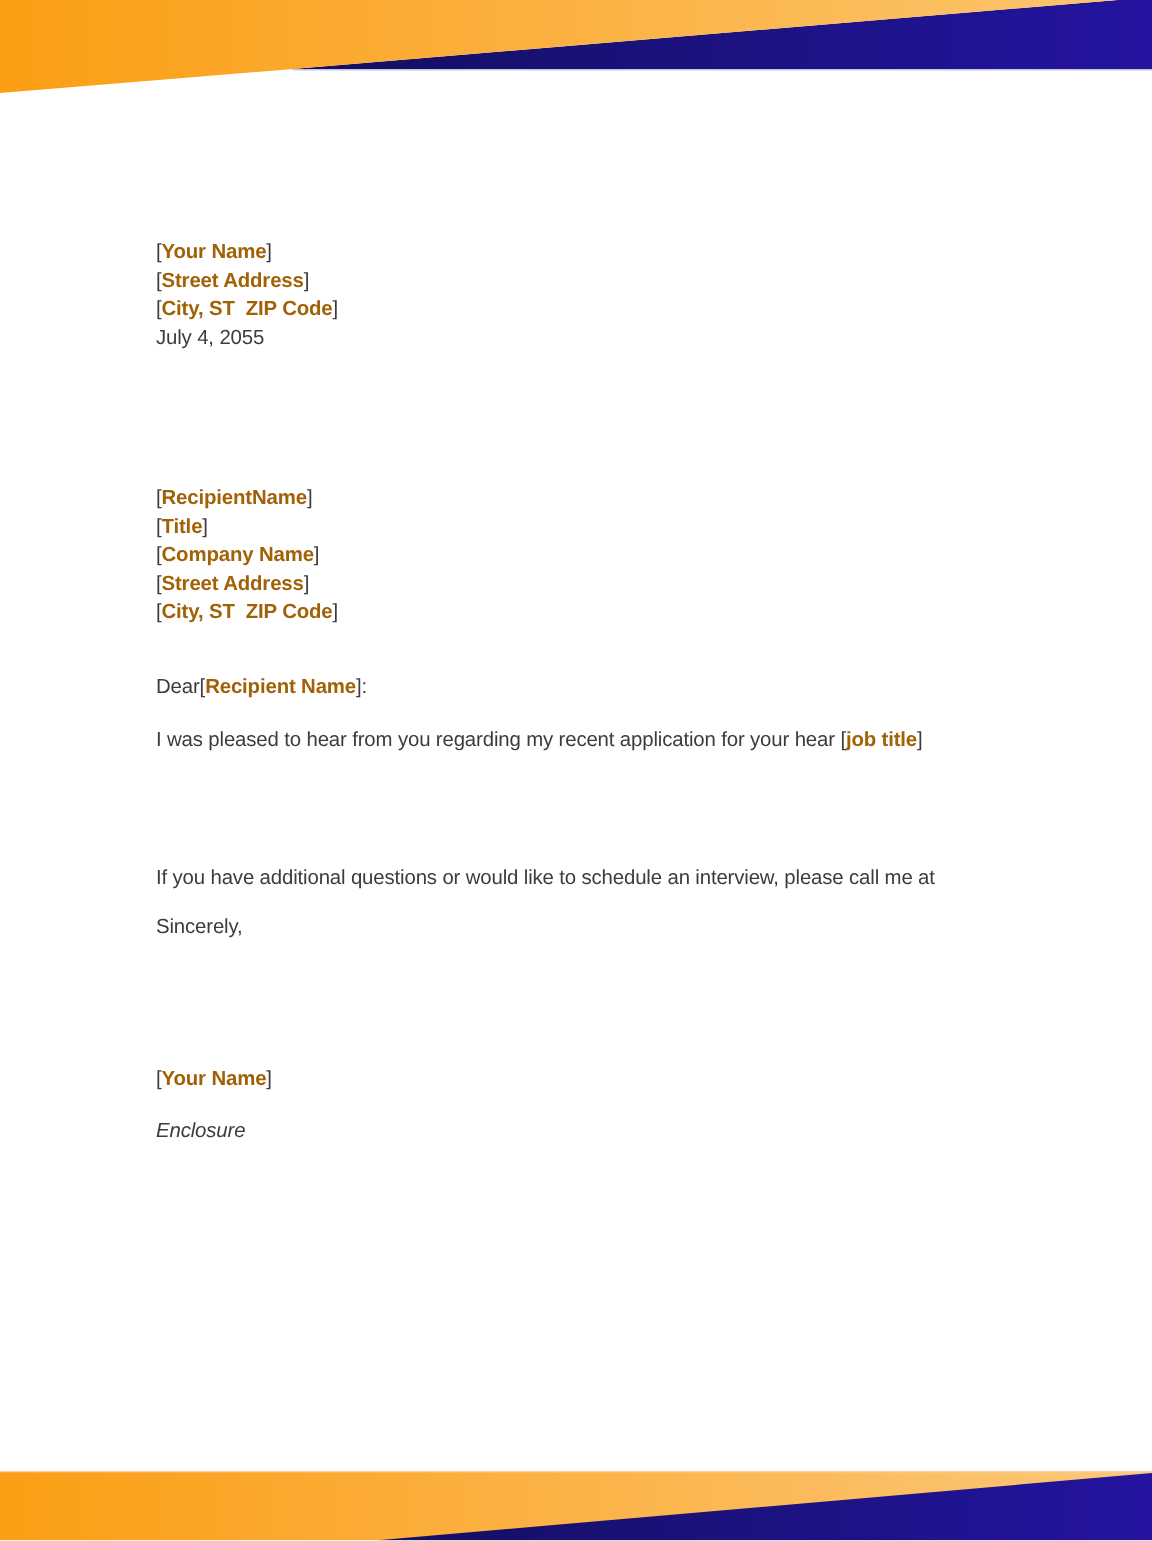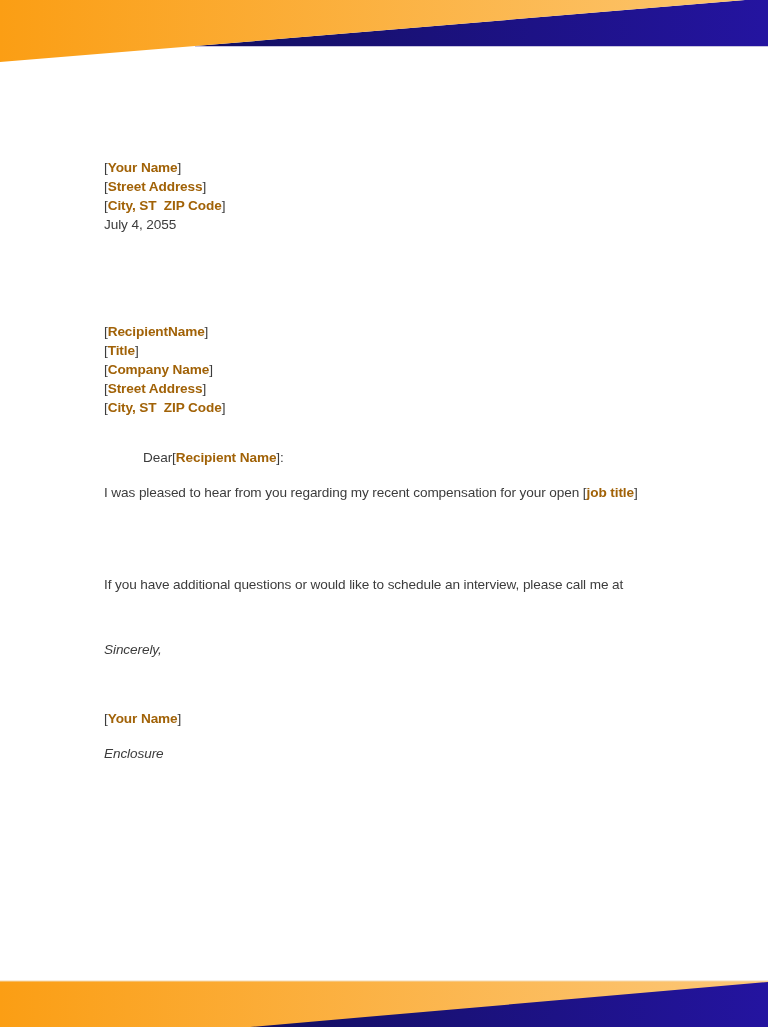--- a/index.html
+++ b/index.html
@@ -55,31 +55,31 @@
   </div>
 
   <div class="block" style="top:322px;">
     <div class="line ph"><span class="br">[</span><b>RecipientName</b><span class="br">]</span></div>
     <div class="line ph"><span class="br">[</span><b>Title</b><span class="br">]</span></div>
     <div class="line ph"><span class="br">[</span><b>Company Name</b><span class="br">]</span></div>
     <div class="line ph"><span class="br">[</span><b>Street Address</b><span class="br">]</span></div>
     <div class="line ph"><span class="br">[</span><b style="white-space:pre">City, ST  ZIP Code</b><span class="br">]</span></div>
   </div>
 
-  <div class="block line ph" style="top:448px;margin-left:39px;"><span>Dear</span><span class="br">[</span><b>Recipient Name</b><span class="br">]</span><span>:</span></div>
+  <div class="block line ph" style="top:448px;"><span>Dear</span><span class="br">[</span><b>Recipient Name</b><span class="br">]</span><span>:</span></div>
 
   <div class="para" style="top:483px;">
-    <div class="line ph"><span style="white-space:pre">I was pleased to hear from you regarding my recent compensation for your open </span><span class="br">[</span><b>job title</b><span class="br">]</span></div>
+    <div class="line ph"><span style="white-space:pre">I was pleased to hear from you regarding my recent application for your hear </span><span class="br">[</span><b>job title</b><span class="br">]</span></div>
   </div>
 
   <div class="para" style="top:575px;">
     <div class="line">If you have additional questions or would like to schedule an interview, please call me at</div>
   </div>
 
-  <div class="block line" style="top:640px;font-style:italic;">Sincerely,</div>
+  <div class="block line" style="top:608px;">Sincerely,</div>
 
   <div class="block line ph" style="top:709px;"><span class="br">[</span><b>Your Name</b><span class="br">]</span></div>
 
   <div class="block line" style="top:744px;font-style:italic;">Enclosure</div>
 </div>
 
 <div class="band" id="bottom-band">
   <svg width="768" height="49" viewBox="0 0 768 49">
     <defs>
       <linearGradient id="gOrangeBot" x1="0" y1="0" x2="1" y2="0">

